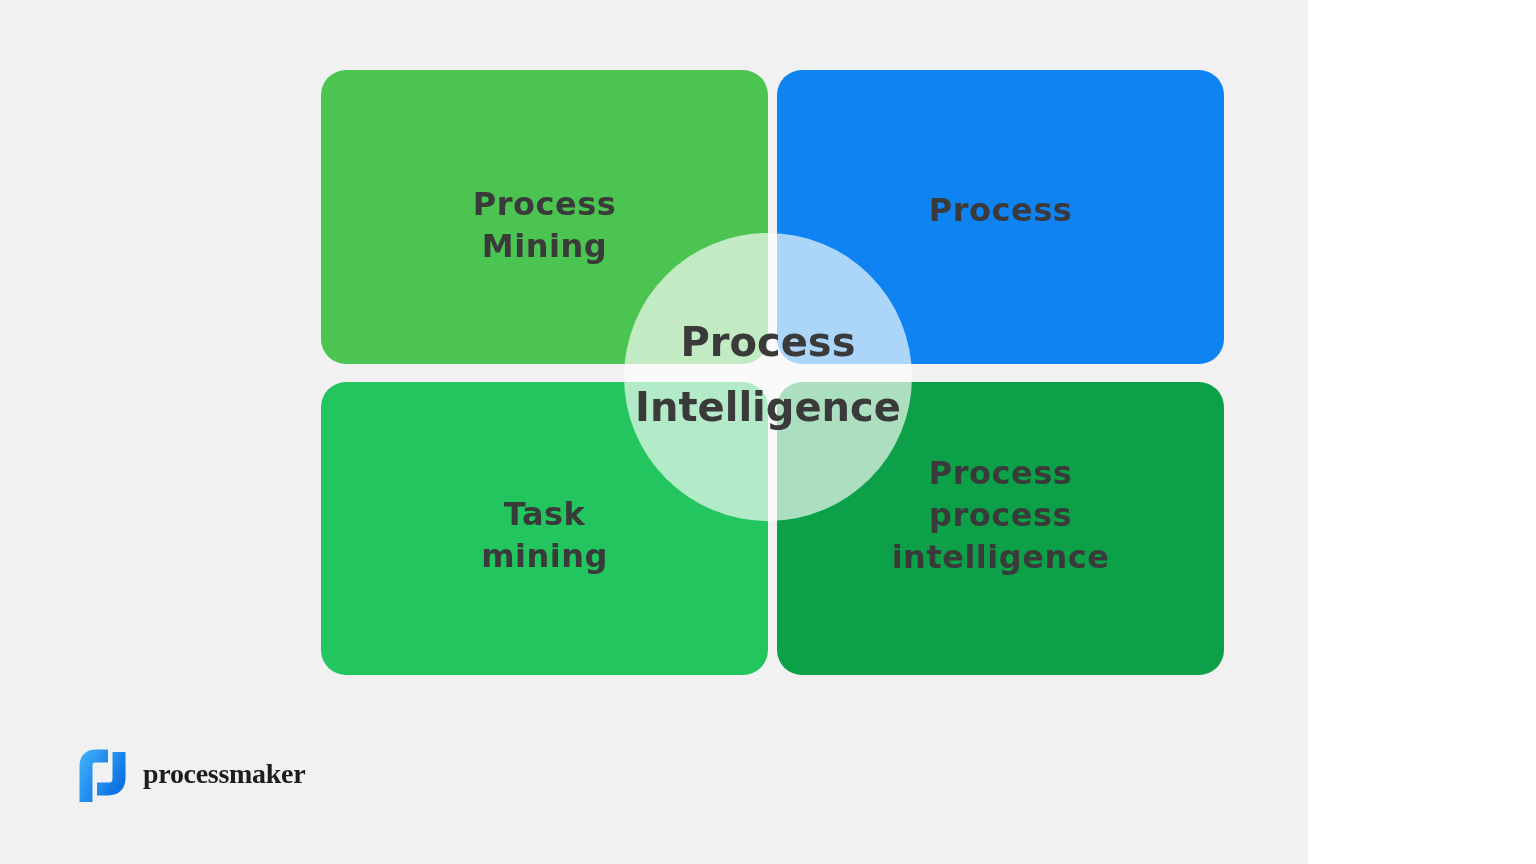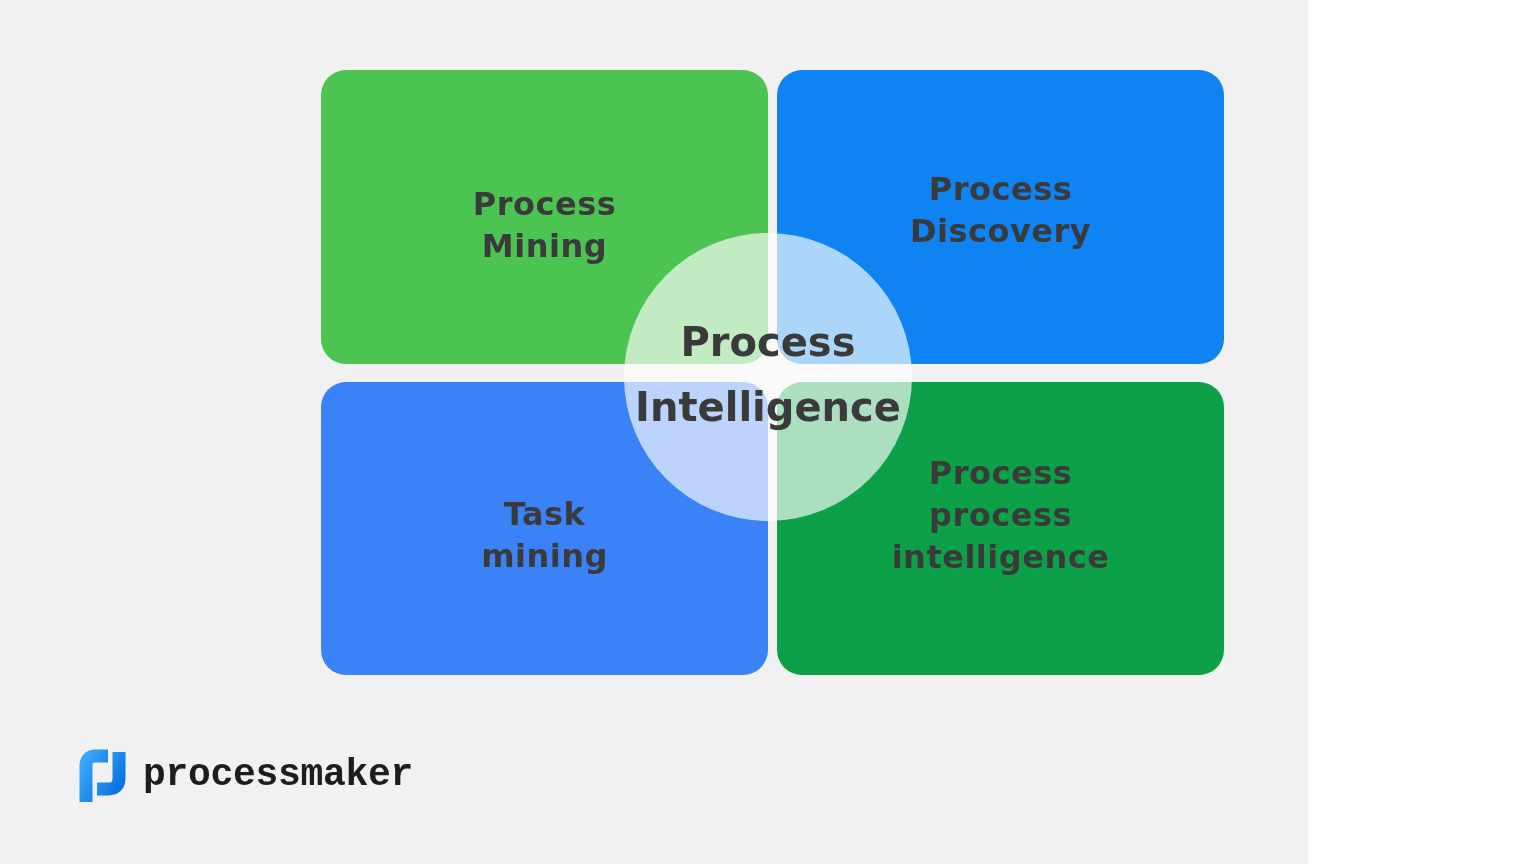--- a/index.html
+++ b/index.html
@@ -64,23 +64,23 @@
   .clabel span { display: block; }
   .logo {
     position: absolute;
     left: 74px;
     top: 744px;
     display: flex;
     align-items: center;
     gap: 15px;
   }
   .logo-text {
-    font-family: Liberation Mono, monospace;
+    font-family: Liberation Serif, serif;
     font-weight: 600;
-    font-size: 38px;
+    font-size: 28px;
     letter-spacing: -0.3px;
     transform: translateY(-2px);
   }
   .logo-icon { display: block; }
 </style>
 </head>
 <body>
 
 <div class="stage" style="background-color: rgb(241, 241, 241);">
 
@@ -89,25 +89,24 @@
     <div class="quadrant" style="background-color: rgb(76, 196, 82);">
       <div class="qlabel offset-tl" style="color: rgb(58, 58, 58);">
         <span>Process</span>
         <span>Mining</span>
       </div>
     </div>
 
     <div class="quadrant" style="background-color: rgb(14, 131, 241);">
       <div class="qlabel offset-tr" style="color: rgb(58, 58, 58);">
         <span>Process</span>
-        <span>Discovery</span>
       </div>
     </div>
 
-    <div class="quadrant" style="background-color: #3b82f6;">
+    <div class="quadrant" style="background-color: #22c55e;">
       <div class="qlabel offset-bl" style="color: rgb(58, 58, 58);">
         <span>Task</span>
         <span>mining</span>
       </div>
     </div>
 
     <div class="quadrant" style="background-color: rgb(12, 161, 72);">
       <div class="qlabel offset-br" style="color: rgb(58, 58, 58);">
         <span>Process</span>
         <span>process</span>

